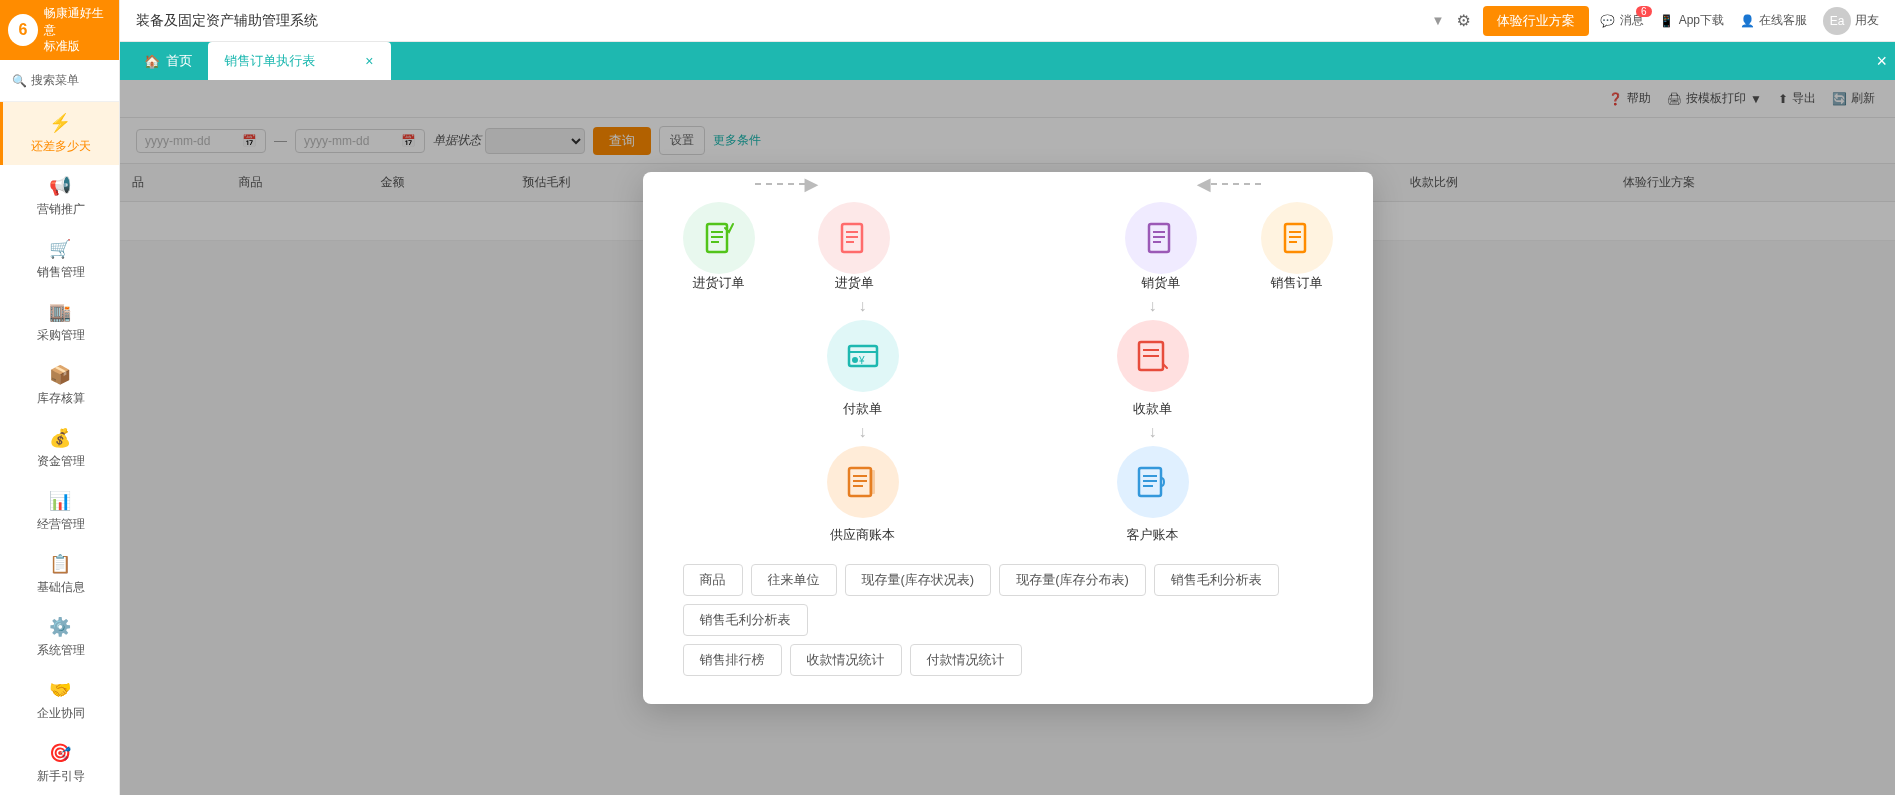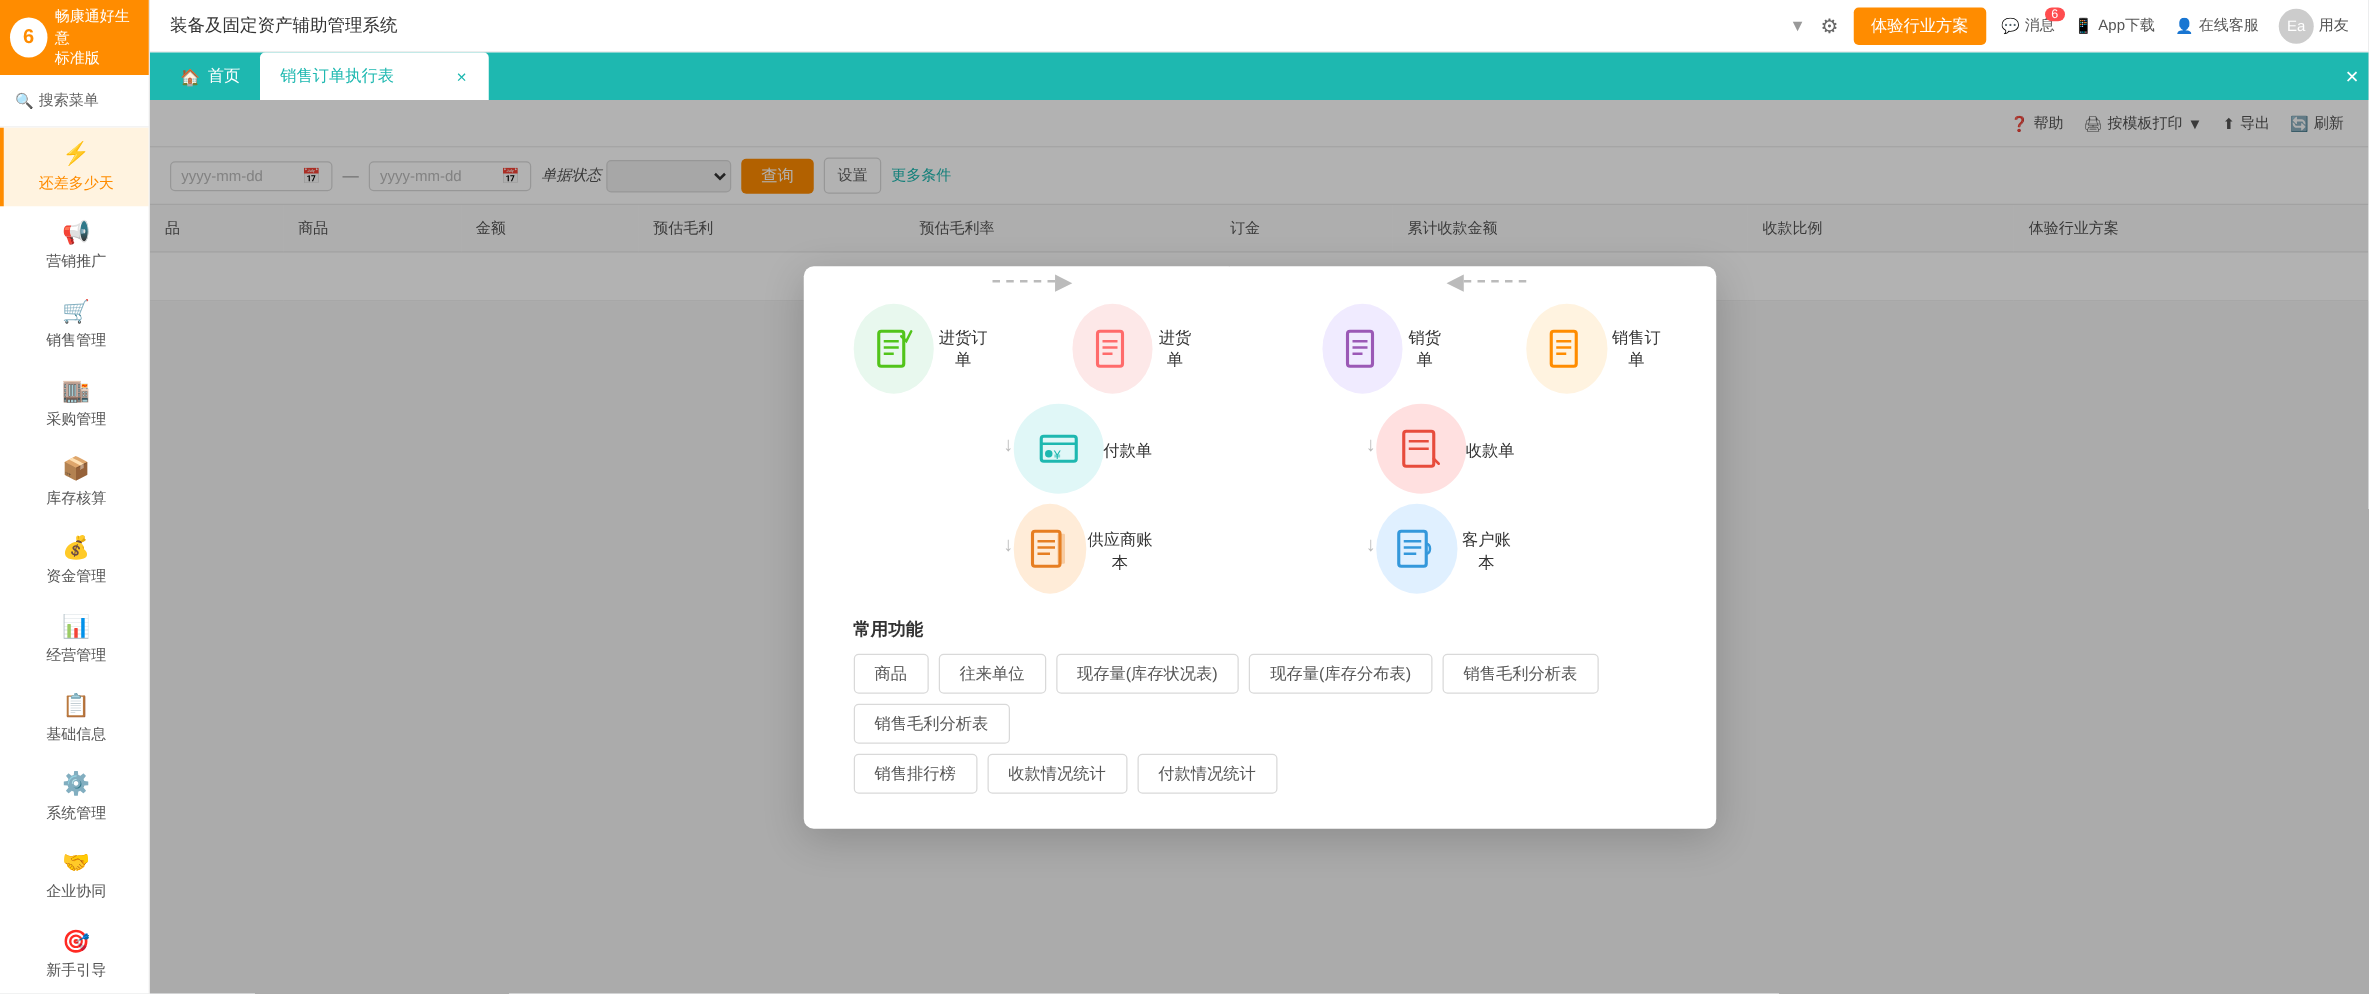--- a/index.html
+++ b/index.html
@@ -76,21 +76,21 @@
     .flow-circle.purple { background: #f0ebff; color: #9b59b6; }
     .flow-circle.orange { background: #fff3e0; color: #ff8c00; }
     .flow-circle.cyan { background: #e0f7f7; color: #1eb8b0; }
     .flow-circle.red { background: #ffe0e0; color: #e74c3c; }
     .flow-circle.orange2 { background: #ffecd8; color: #e67e22; }
     .flow-circle.blue-light { background: #e0f0ff; color: #3498db; }
     .flow-label { font-size: 13px; color: #333; text-align: center; }
     .flow-arrow-h { display: flex; align-items: center; margin-bottom: 36px; }
     .arrow-line-h { width: 60px; border-top: 2px dashed #bbb; }
     .arrow-down { text-align: center; color: #bbb; font-size: 16px; line-height: 1; margin: 2px 0 2px; }
-    .flow-col { display: flex; flex-direction: row; align-items: center; }
+    .flow-col { display: flex; flex-direction: column; align-items: center; }
 
     
     .common-functions { margin-top: 20px; }
     .common-functions-title { font-size: 14px; color: #333; margin-bottom: 10px; font-weight: bold; }
     .func-btns { display: flex; flex-wrap: wrap; gap: 8px; margin-bottom: 8px; }
     .func-btn { border: 1px solid #d9d9d9; background: #fff; color: #555; padding: 6px 16px; border-radius: 4px; cursor: pointer; font-size: 13px; }
   </style>
 </head>
 <body>
 
@@ -398,21 +398,20 @@
                         <path d="M26 14 C30 14 30 22 26 22" stroke="#3498db" stroke-width="2" fill="none"></path>
                       </svg>
                   </div>
                   <span class="flow-label" style="margin-top:8px;">客户账本</span>
                 </div>
                 <div style="width:120px;"></div>
               </div>
             </div>
 
             <div class="common-functions">
-              <div class="common-functions-title">常用功能</div>
               <div class="func-btns">
                 <button class="func-btn">商品</button>
                 <button class="func-btn">往来单位</button>
                 <button class="func-btn">现存量(库存状况表)</button>
                 <button class="func-btn">现存量(库存分布表)</button>
                 <button class="func-btn">销售毛利分析表</button>
                 <button class="func-btn">销售毛利分析表</button>
               </div>
               <div class="func-btns">
                 <button class="func-btn">销售排行榜</button>

